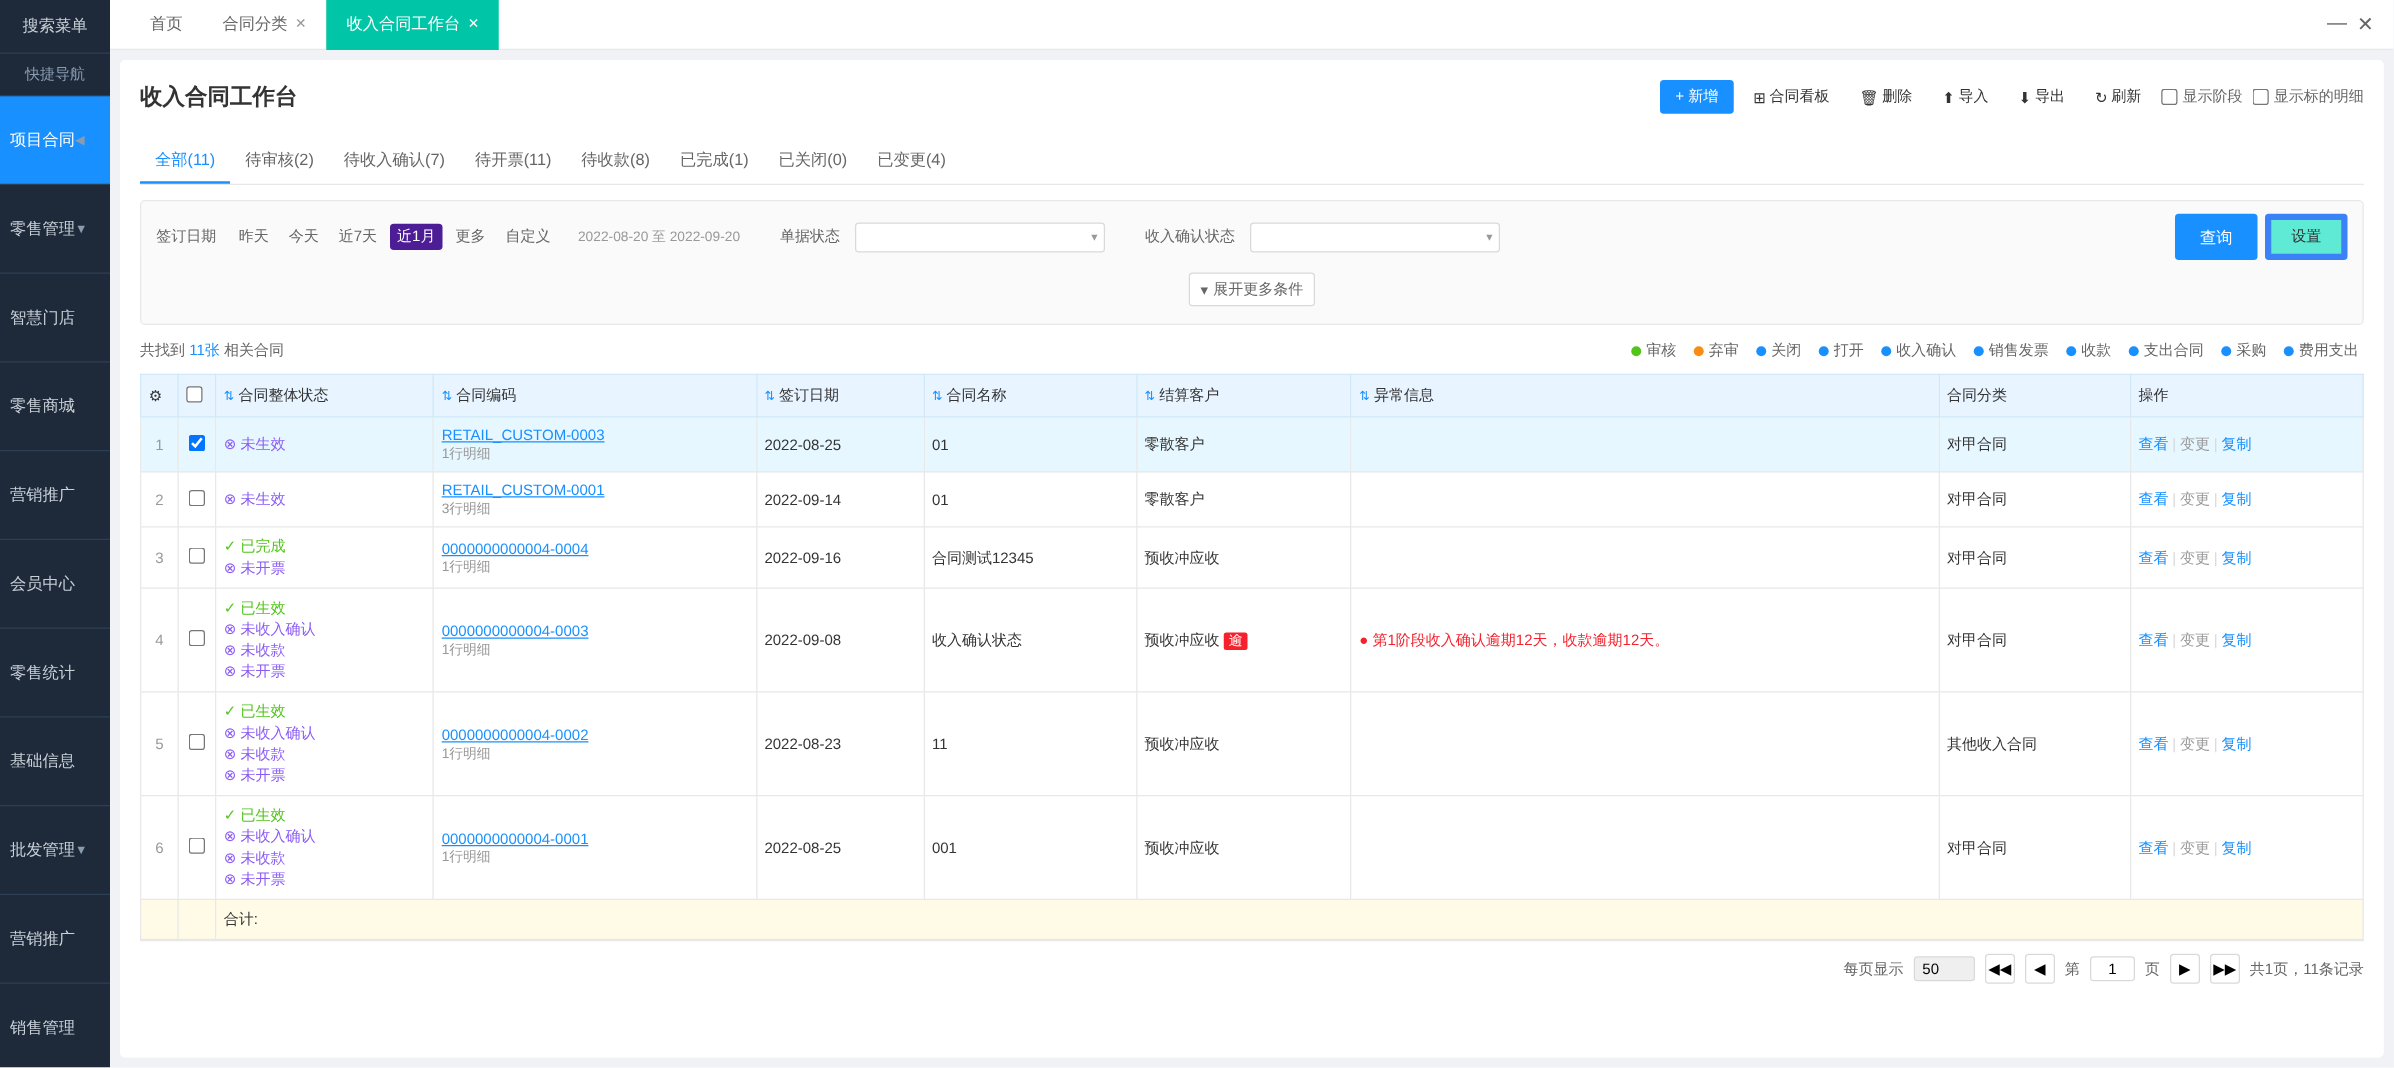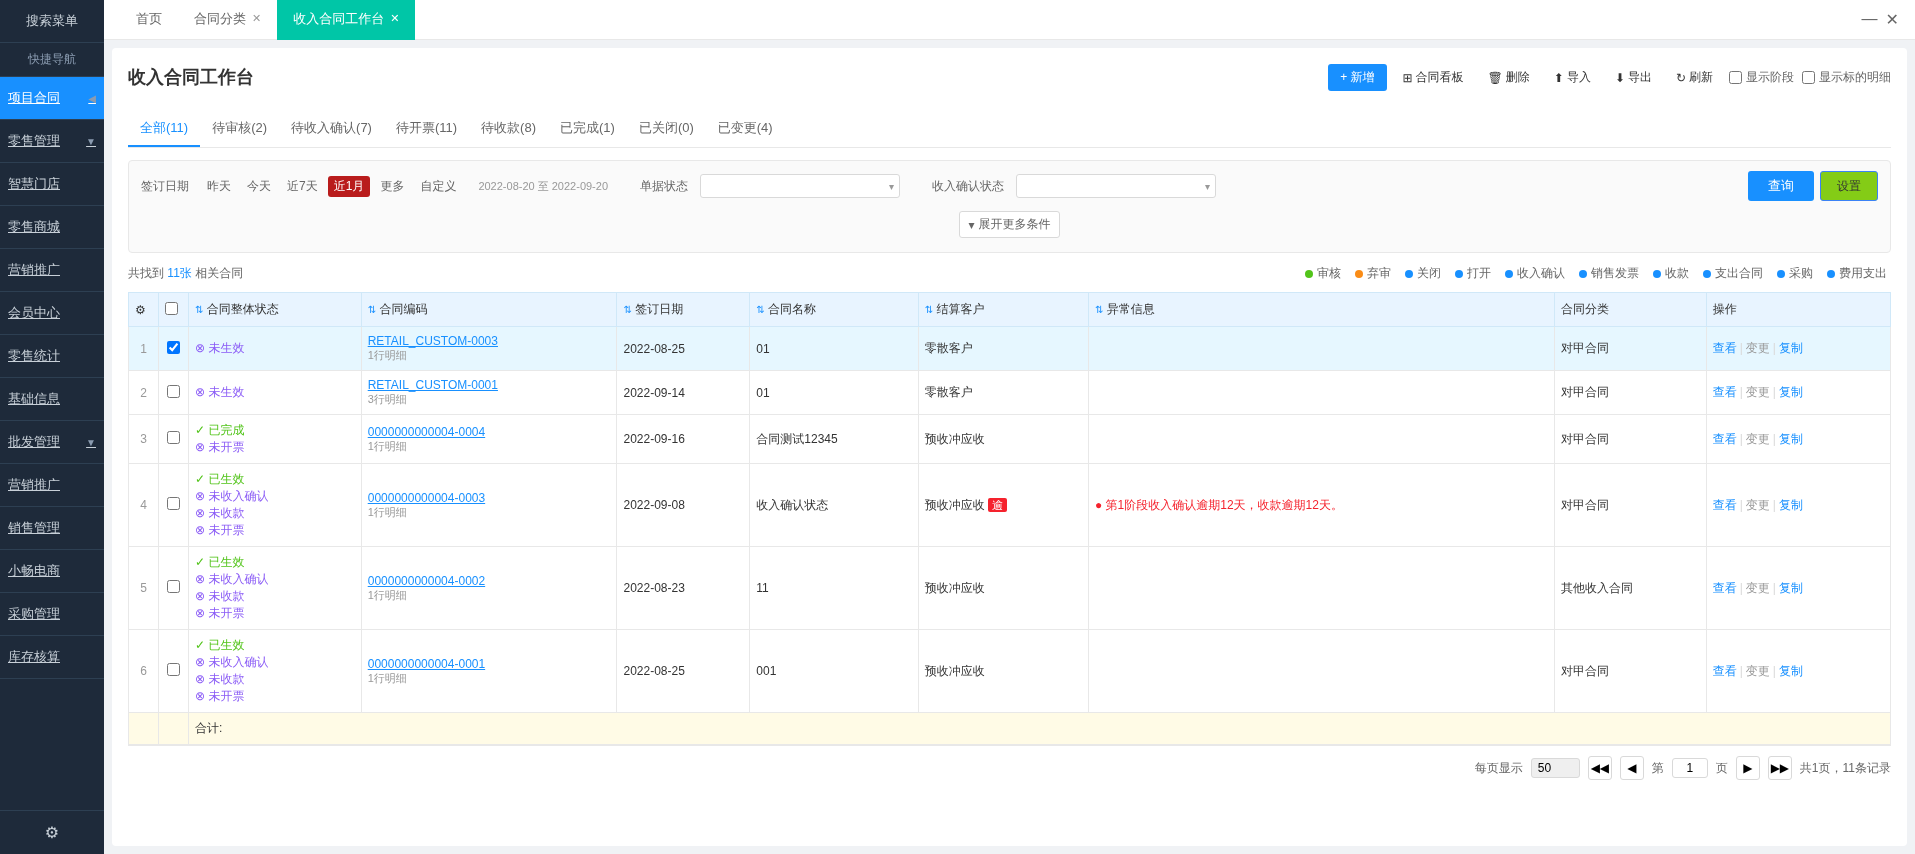--- a/index.html
+++ b/index.html
@@ -1,20 +1,20 @@
 <!DOCTYPE html>
 <html><head>
   <meta charset="utf-8">
   <style>
     * { box-sizing: border-box; margin: 0; padding: 0; }
     body { font-family: 'Microsoft YaHei', Arial, sans-serif; font-size: 12px; background: #f0f2f5; display: flex; height: 854px; overflow: hidden; }
 
     
     .sidebar {
-      width: 104px;
+      width: 88px;
       background: #1e2a3a;
       color: #c8d0d8;
       display: flex;
       flex-direction: column;
       flex-shrink: 0;
       height: 100%;
     }
     .sidebar-search {
       padding: 12px 8px;
       font-size: 13px;
@@ -25,30 +25,28 @@
     }
     .sidebar-nav {
       padding: 8px;
       font-size: 12px;
       color: #8a9bb0;
       border-bottom: 1px solid #2d3f52;
       cursor: pointer;
       text-align: center;
     }
     .sidebar-item {
-      padding: 12px 8px;
+      padding: 26px 8px;
       font-size: 13px;
       color: #c8d0d8;
       cursor: pointer;
       text-align: center;
       border-bottom: 1px solid #2d3f52;
       display: flex;
       align-items: center;
-      justify-content: space-between;
-      text-decoration: underline;
     }
     .sidebar-item.active {
       background: #1890ff;
       color: #fff;
     }
     .sidebar-arrow { font-size: 10px; color: #8a9bb0; }
     .sidebar-bottom {
       margin-top: auto;
       padding: 12px 8px;
       display: flex;
@@ -186,21 +184,21 @@
     .filter-label { font-size: 12px; color: #666; white-space: nowrap; }
     .filter-date-options { display: flex; gap: 4px; align-items: center; }
     .date-opt {
       padding: 2px 6px;
       font-size: 12px;
       color: #666;
       cursor: pointer;
       border-radius: 3px;
     }
     .date-opt.active {
-      background: #b91c1c;
+      background: #4c1d95;
       color: #fff;
       border-radius: 3px;
     }
     .date-range { font-size: 11px; color: #999; margin-left: 4px; }
     .filter-select {
       border: 1px solid #d9d9d9;
       border-radius: 3px;
       padding: 4px 24px 4px 8px;
       font-size: 12px;
       color: #333;
@@ -242,23 +240,23 @@
     .query-btn {
       background: #1890ff;
       color: #fff;
       border: none;
       border-radius: 3px;
       padding: 6px 20px;
       font-size: 13px;
       cursor: pointer;
     }
     .setting-btn {
-      background: #84cc16;
+      background: #5eead4;
       color: #333;
-      border: 1px solid #3b82f6;
+      border: 5px solid #3b82f6;
       border-radius: 3px;
       padding: 5px 16px;
       font-size: 12px;
       cursor: pointer;
     }
 
     
     .table-header {
       display: flex;
       align-items: center;

